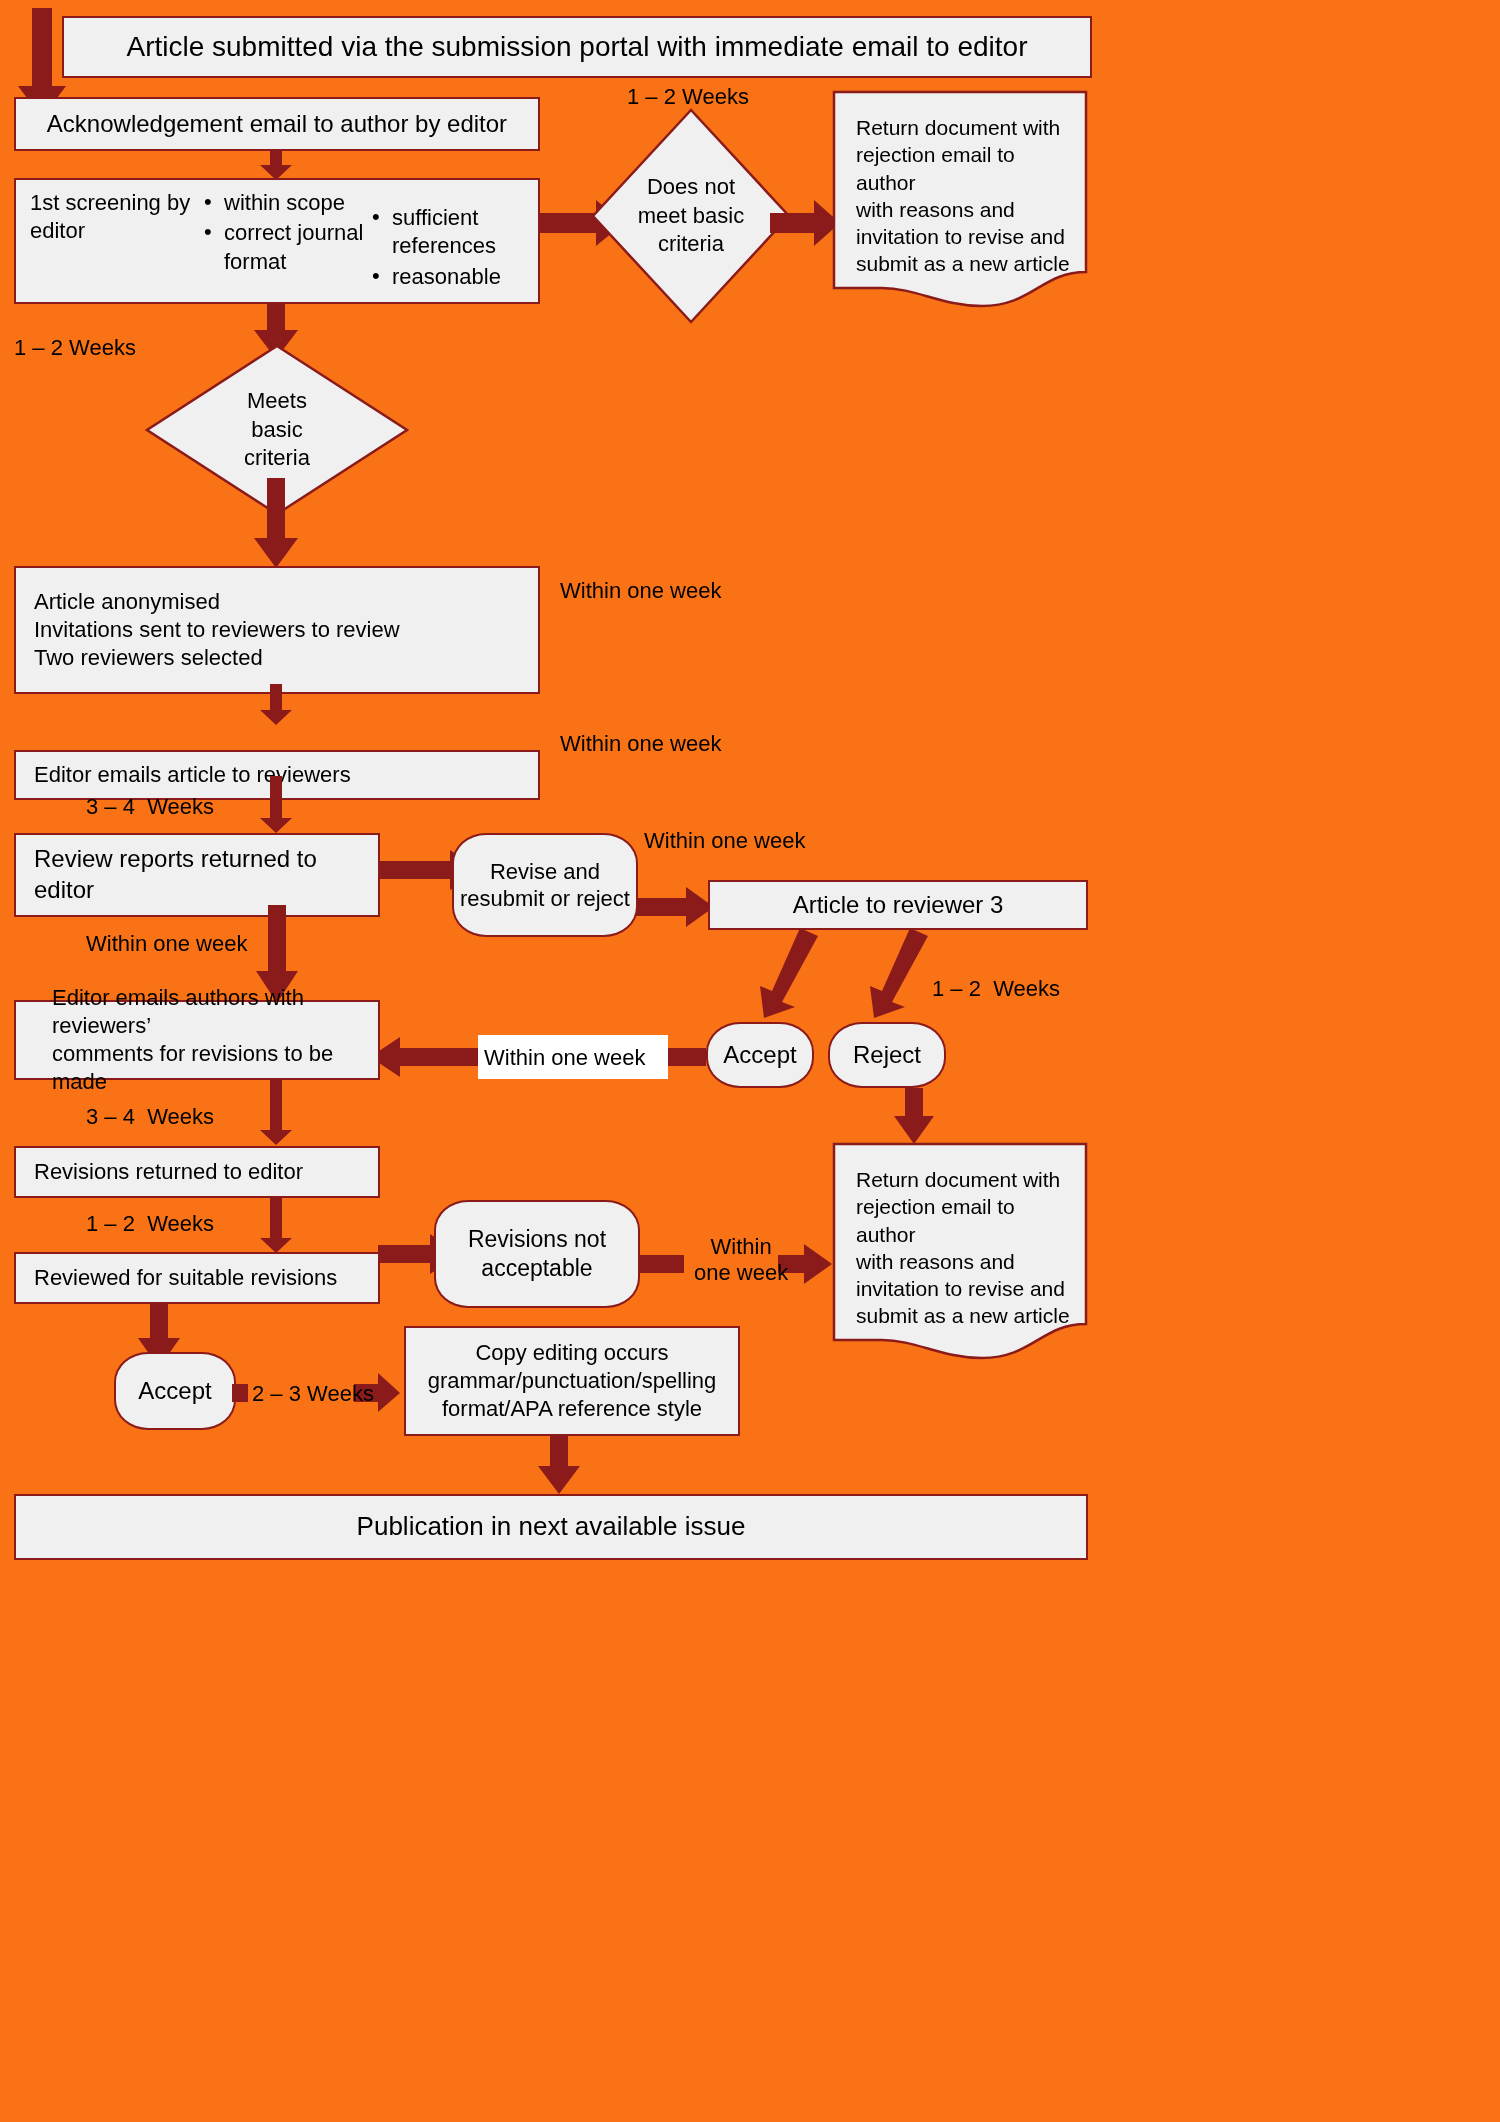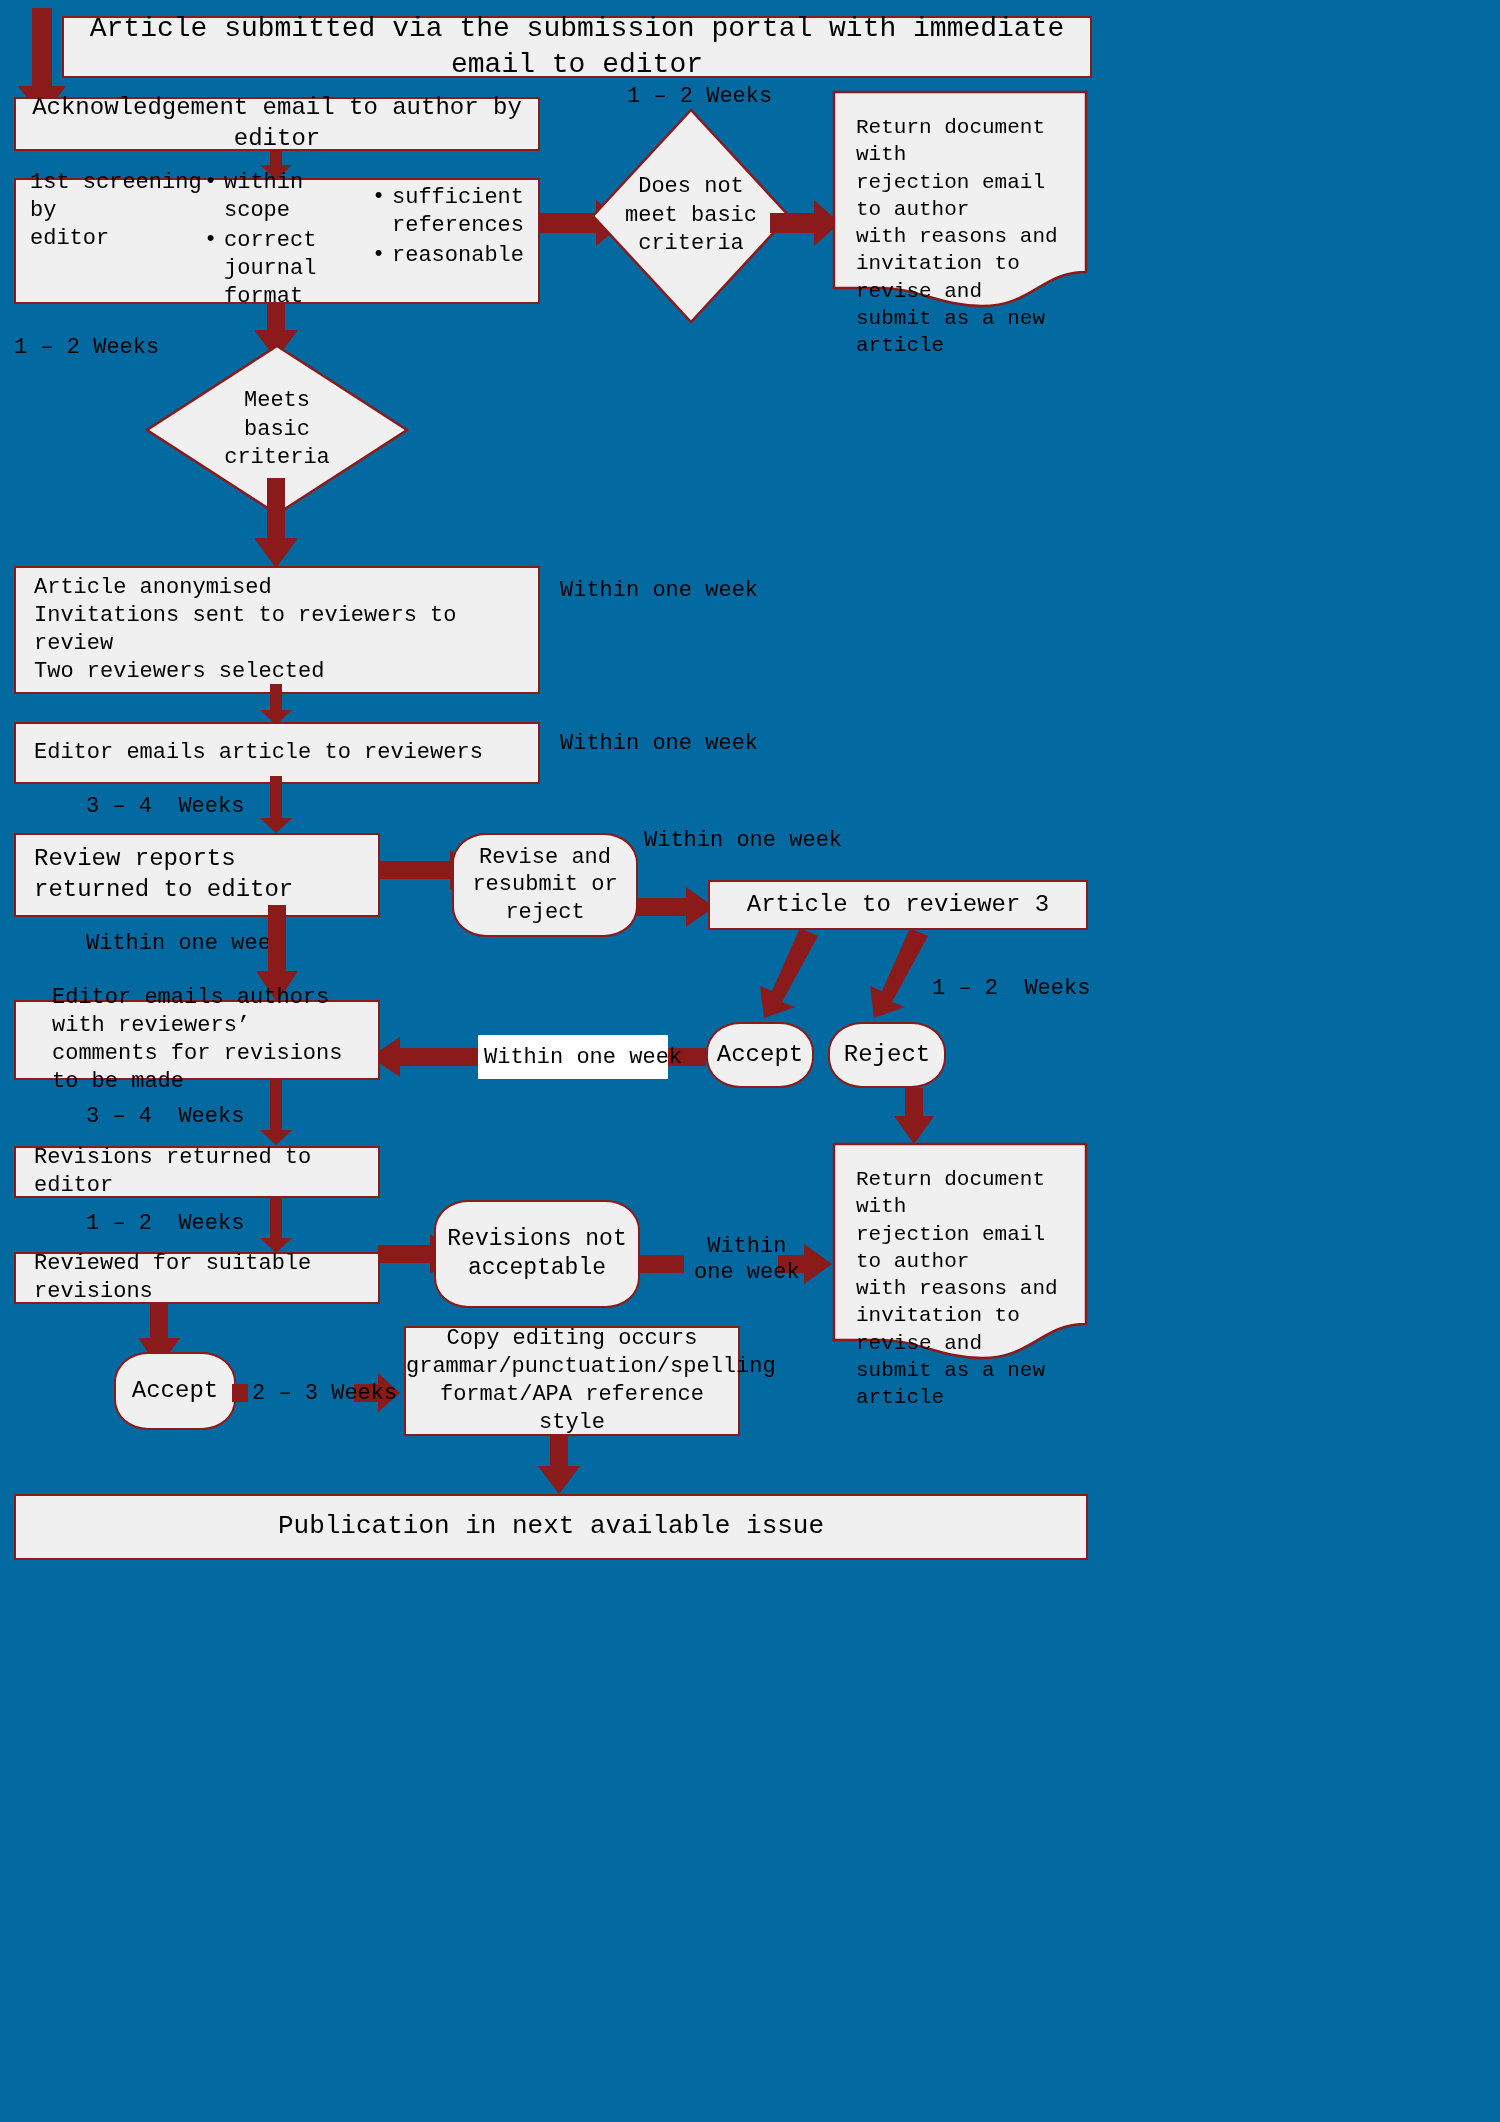--- a/index.html
+++ b/index.html
@@ -5,23 +5,22 @@
   html,body{margin:0;padding:0;background:#ffffff;}
   body{
     font-family:"Liberation Sans", sans-serif;
     color:#000;
     -webkit-font-smoothing:antialiased;
   }
   #canvas{
     position:relative;
     width:1500px;
     height:2122px;
-    background:#0369a1;
+    background:#f97316;
     overflow:hidden;
-    font-family:Liberation Mono, monospace;
   }
   
   .node{
     position:absolute;
     box-sizing:border-box;
     background:#f0f0f0;
     border:2px solid #8b1a1a;
     display:flex;
     align-items:center;
     line-height:1.28;
@@ -190,21 +189,21 @@
 Two reviewers selected</div>
   </div>
   <div class="lbl t22" style="left:560px;top:577px;">Within one week</div>
 
   <div class="arrow" style="left:258px;top:684px;">
     <svg width="36" height="42" viewBox="0 0 36 42">
       <polygon points="12,0 24,0 24,26 34,26 18,41 2,26 12,26" fill="#8b1a1a"></polygon>
     </svg>
   </div>
 
-  <div class="node left t22" style="left:14px;top:722px;width:526px;height:62px;">
+  <div class="node left t22" style="left:14px;top:750px;width:526px;height:50px;">
     <div class="inner">Editor emails article to reviewers</div>
   </div>
   <div class="lbl t22" style="left:560px;top:730px;">Within one week</div>
 
   <div class="lbl t22" style="left:86px;top:793px;">3 – 4  Weeks</div>
 
   <div class="arrow" style="left:258px;top:776px;">
     <svg width="36" height="58" viewBox="0 0 36 58">
       <polygon points="12,0 24,0 24,42 34,42 18,57 2,42 12,42" fill="#8b1a1a"></polygon>
     </svg>

